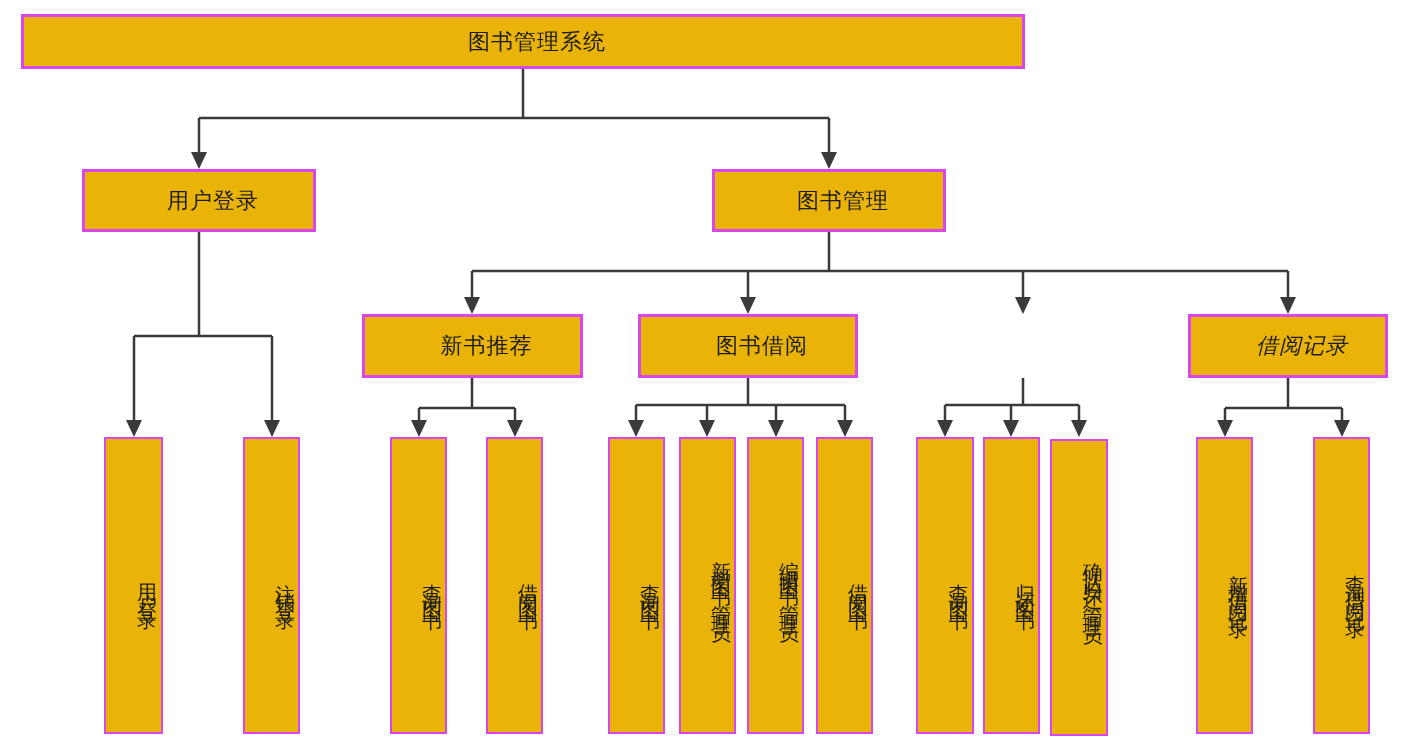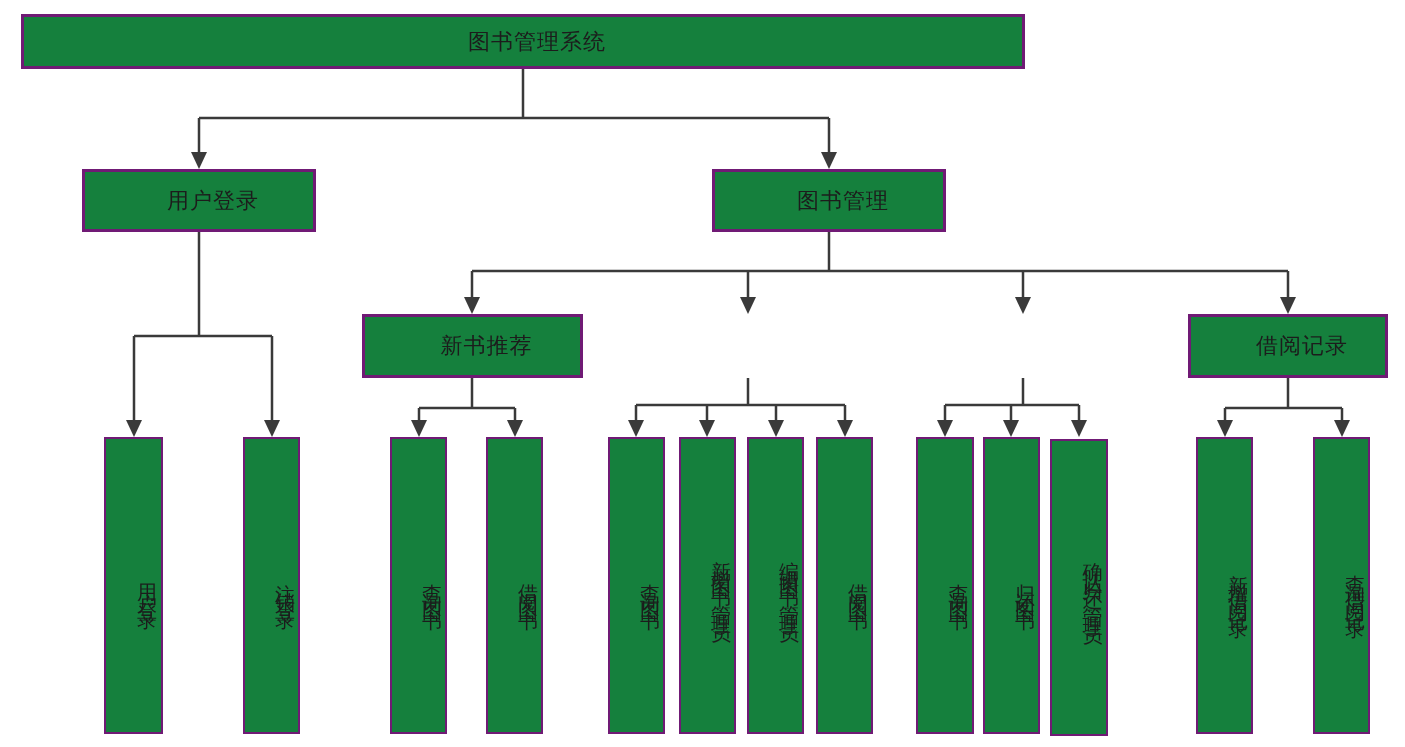--- a/index.html
+++ b/index.html
@@ -17,22 +17,22 @@
   }
   #connectors {
     position: absolute;
     left: 0;
     top: 0;
     z-index: 1;
   }
   .node {
     position: absolute;
     box-sizing: border-box;
-    background: #15803d;
-    border: 3px solid #701a75;
+    background: #eab308;
+    border: 3px solid #d946ef;
     display: flex;
     align-items: center;
     justify-content: center;
     color: #1c1c1c;
     font-size: 22px;
     letter-spacing: 1px;
     z-index: 2;
     white-space: nowrap;
     padding-left: 28px;
   }
@@ -102,21 +102,22 @@
       <polygon points="1334,420 1350,420 1342,437"></polygon>
     </g>
   </svg>
 
   <div class="node" style="left:21px; top:14px; width:1004px; height:55px;">图书管理系统</div>
 
   <div class="node" style="left:82px; top:169px; width:234px; height:63px;">用户登录</div>
   <div class="node" style="left:712px; top:169px; width:234px; height:63px;">图书管理</div>
 
   <div class="node" style="left:362px; top:314px; width:221px; height:64px;">新书推荐</div>
-  <div class="node" style="left:1188px; top:314px; width:200px; height:64px;">借阅记录</div>
+  <div class="node" style="left:638px; top:314px; width:220px; height:64px;">图书借阅</div>
+  <div class="node" style="left:1188px; top:314px; width:200px; height:64px;font-style:italic;">借阅记录</div>
 
   <div class="node leaf" style="left:104px; top:437px; width:59px; height:297px;">
     <span class="vtext">用户登录</span>
   </div>
   <div class="node leaf" style="left:243px; top:437px; width:57px; height:297px;">
     <span class="vtext">注销登录</span>
   </div>
 
   <div class="node leaf" style="left:390px; top:437px; width:57px; height:297px;">
     <span class="vtext">查询图书</span>

